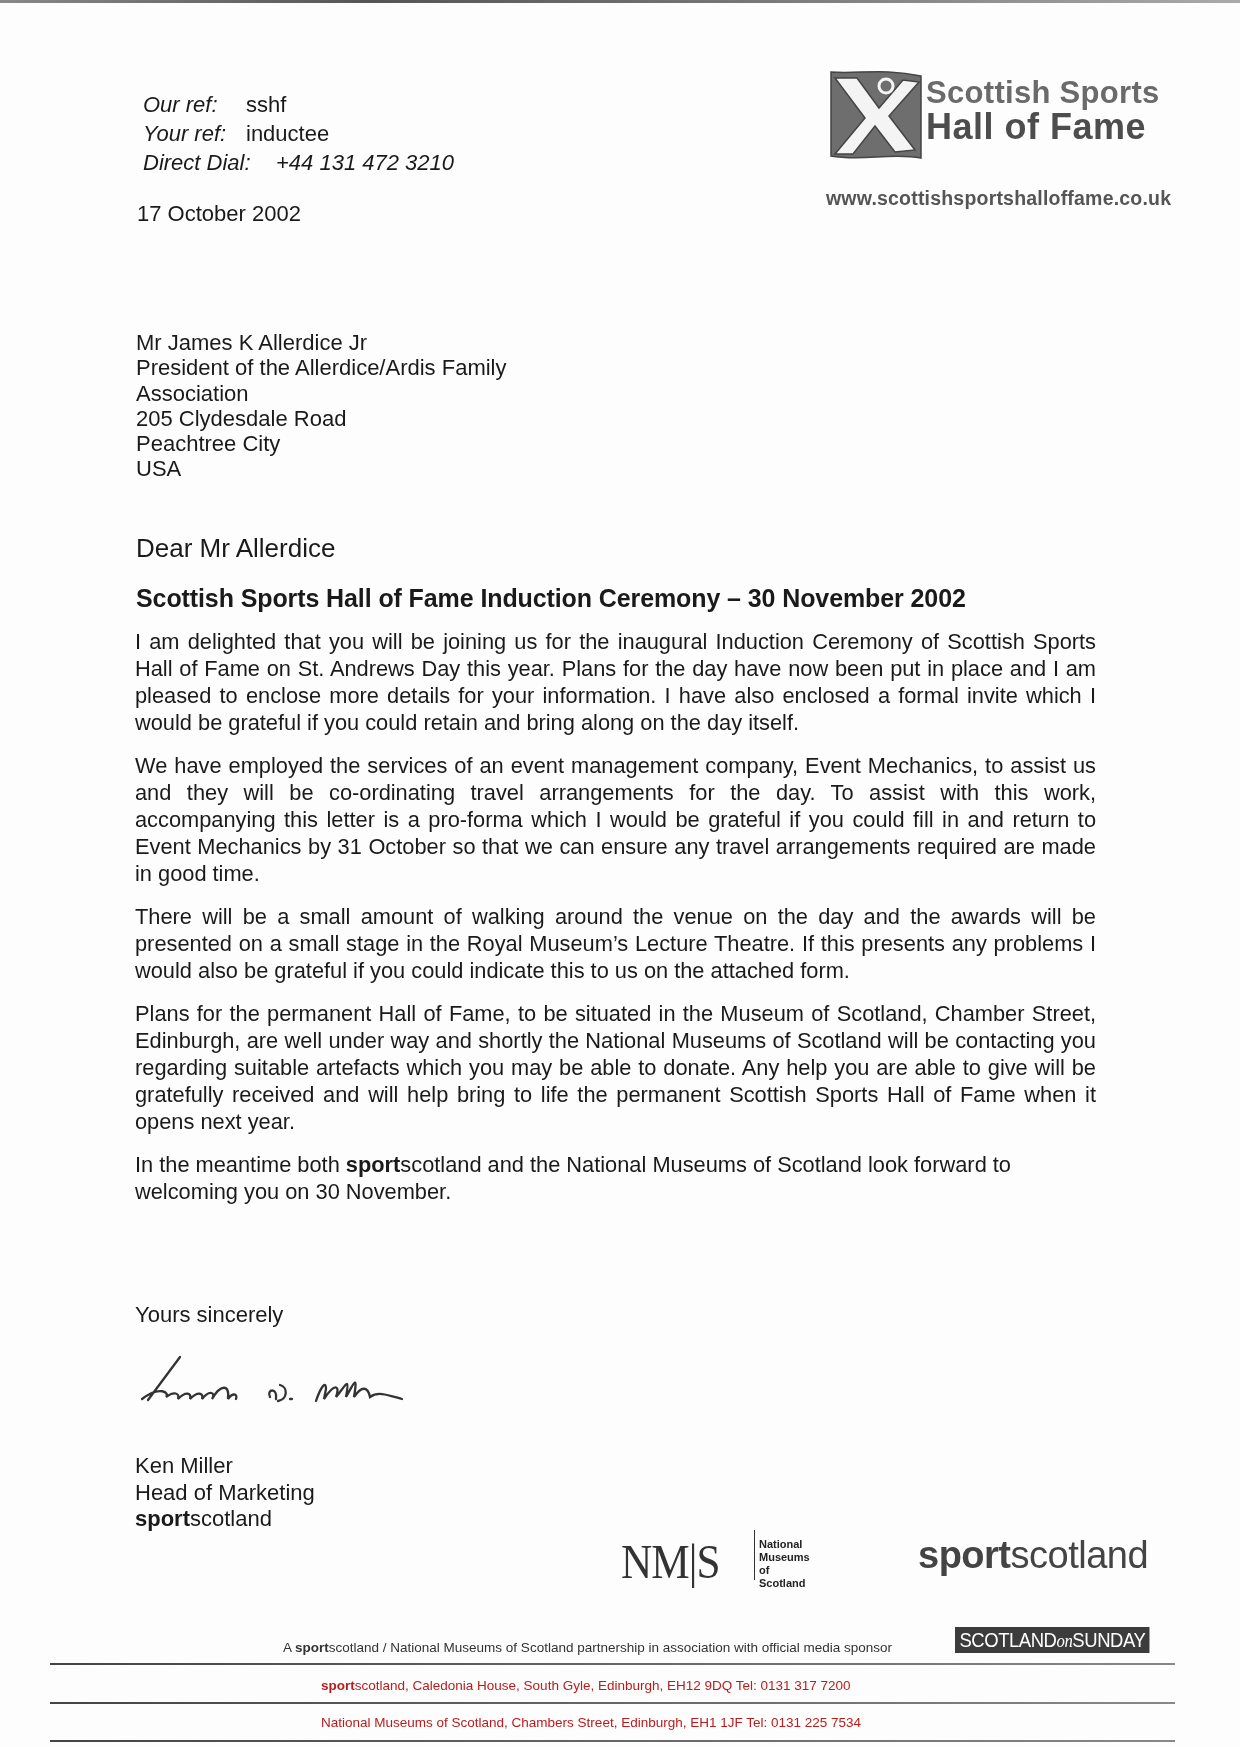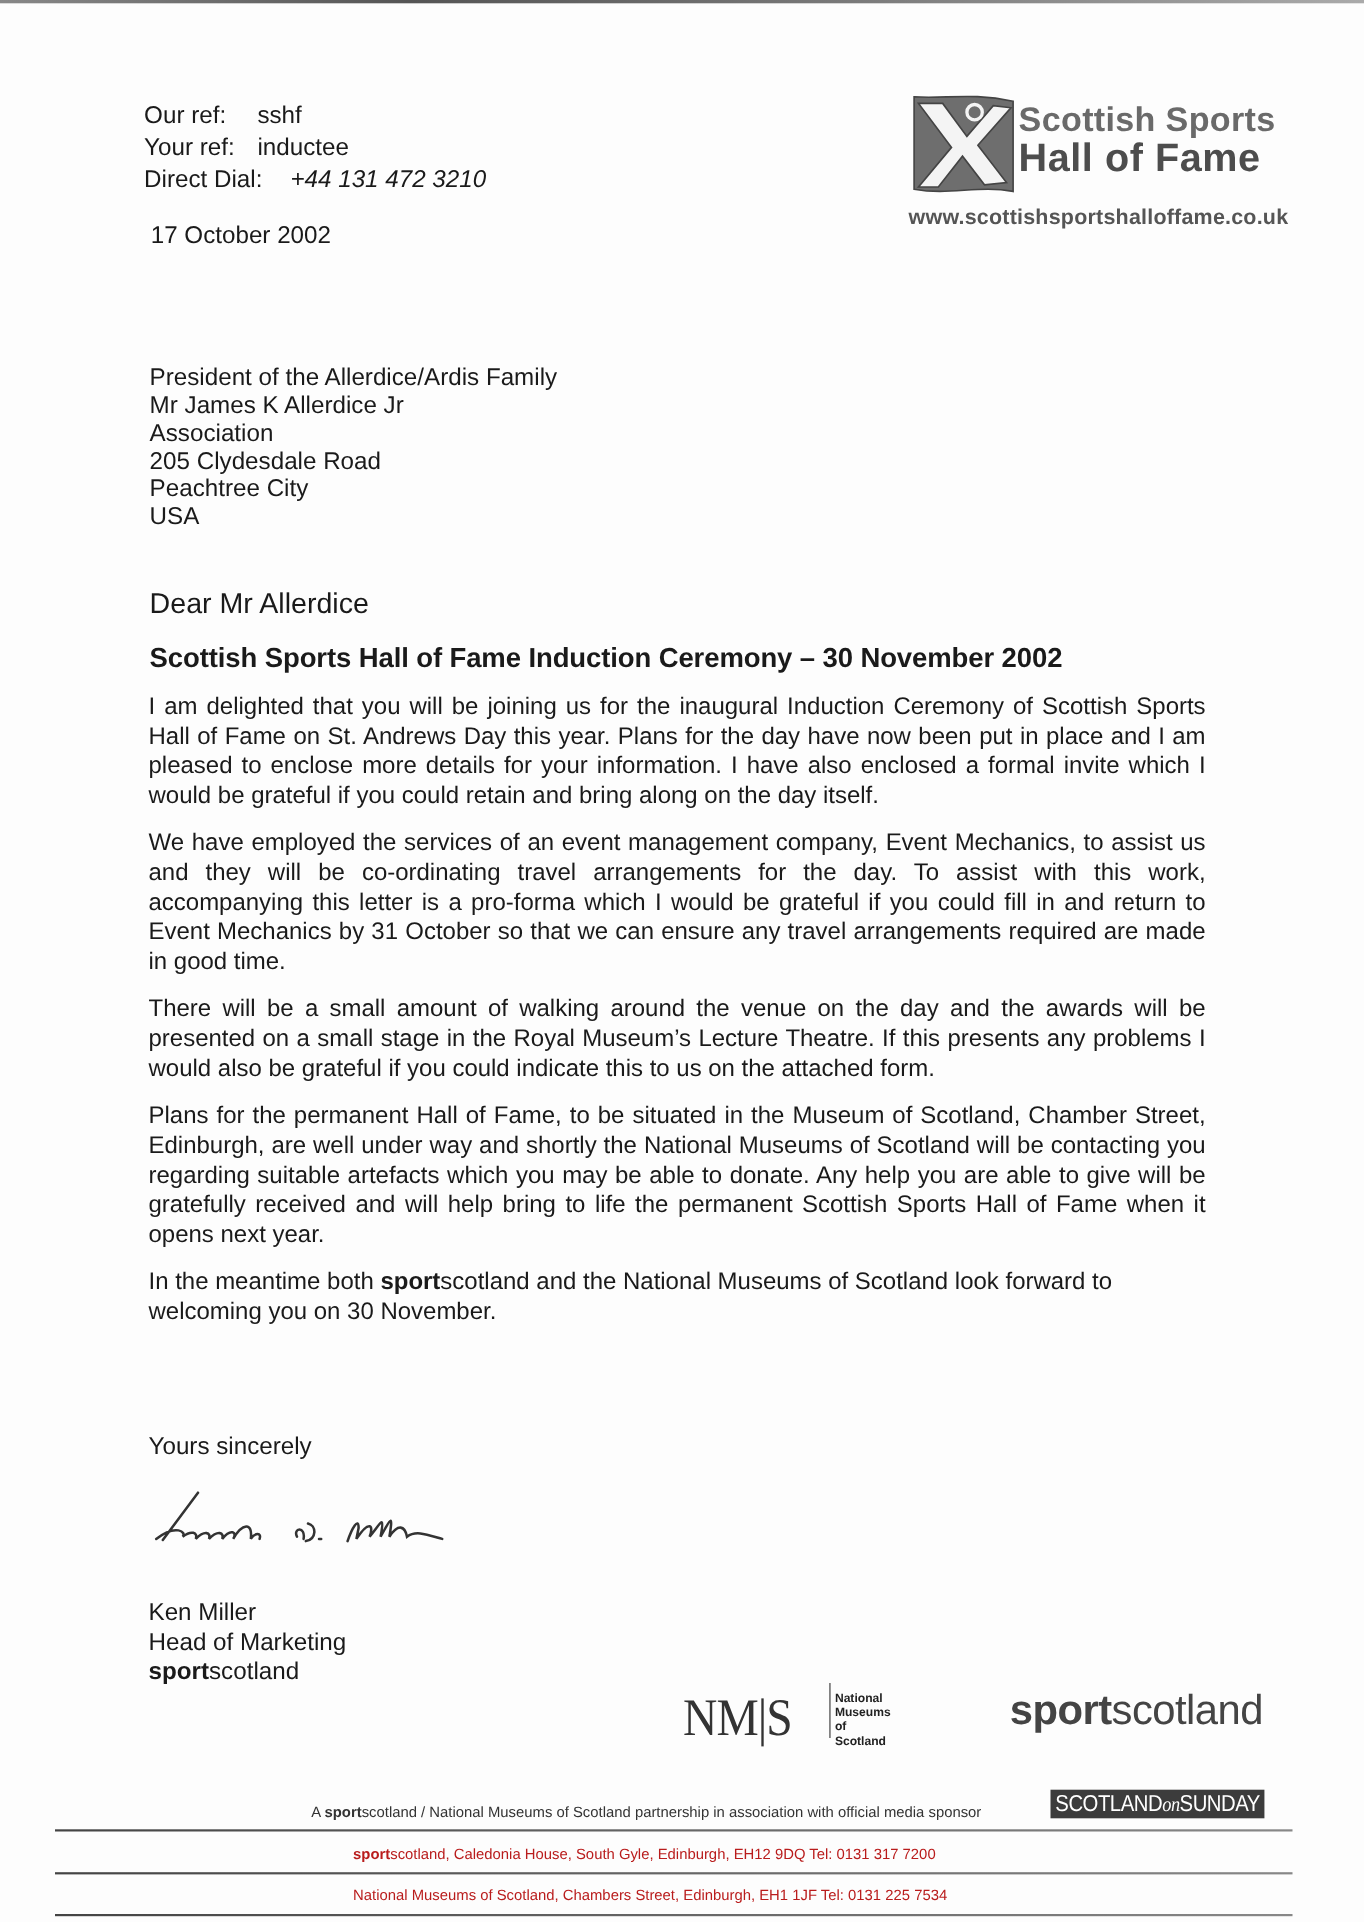--- a/index.html
+++ b/index.html
@@ -8,29 +8,29 @@
     background: #fdfdfd; color: #1a1a1a;
     font-family: "Liberation Sans", sans-serif;
   }
   .top-edge {
     position: absolute; left: 0; top: 0; width: 1240px; height: 3px;
     background: linear-gradient(to right, #888 0%, #555 30%, #777 60%, #aaa 100%);
   }
   .abs { position: absolute; }
   .refs { left: 131px; top: 90px; font-size: 22px; line-height: 29px; }
   .refs .row { white-space: nowrap; }
-  .refs .lbl { display: inline-block; }
+  .refs .lbl { font-style: italic; display: inline-block; margin-left: 12px; }
   .refs .val { display: inline-block; }
   .refs .row.r1 .lbl { width: 103px; }
   .refs .row.r2 .lbl { width: 103px; }
   .refs .row.r3 .lbl { width: 133px; }
   .refs .row.r3 .val { font-style: italic; }
   .date { left: 137px; top: 201px; font-size: 22px; }
 
-  .logo { left: 829px; top: 86px; width: 345px; height: 92px; }
+  .logo { left: 829px; top: 70px; width: 345px; height: 92px; }
   .logo svg { position: absolute; left: 0; top: 0; }
   .logo-text { position: absolute; left: 97px; top: 6px; color: #555; font-weight: bold; line-height: 34px; }
   .logo-text .l1 { font-size: 31px; color: #6a6a6a; letter-spacing: 0.3px; }
   .logo-text .l2 { font-size: 36px; color: #4d4d4d; letter-spacing: 0.5px; }
   .url { left: 826px; top: 187px; font-size: 19.5px; color: #555; font-weight: bold; letter-spacing: 0.2px; }
 
   .address { left: 136px; top: 330px; font-size: 22px; line-height: 25.3px; }
   .salutation { left: 136px; top: 533px; font-size: 26px; }
   .subject { left: 136px; top: 584px; font-size: 25px; font-weight: bold; letter-spacing: -0.1px; }
 
@@ -89,22 +89,22 @@
     <circle cx="57" cy="16" r="7" fill="none" stroke="#f4f4f4" stroke-width="3"></circle>
   </svg>
   <div class="logo-text">
     <div class="l1">Scottish Sports</div>
     <div class="l2">Hall of Fame</div>
   </div>
 </div>
 <div class="abs url">www.scottishsportshalloffame.co.uk</div>
 
 <div class="abs address">
+  <div>Mr James K Allerdice Jr</div>
   <div>President of the Allerdice/Ardis Family</div>
-  <div>Mr James K Allerdice Jr</div>
   <div>Association</div>
   <div>205 Clydesdale Road</div>
   <div>Peachtree City</div>
   <div>USA</div>
 </div>
 
 <div class="abs salutation">Dear Mr Allerdice</div>
 <div class="abs subject">Scottish Sports Hall of Fame Induction Ceremony – 30 November 2002</div>
 
 <div class="abs body-text">

